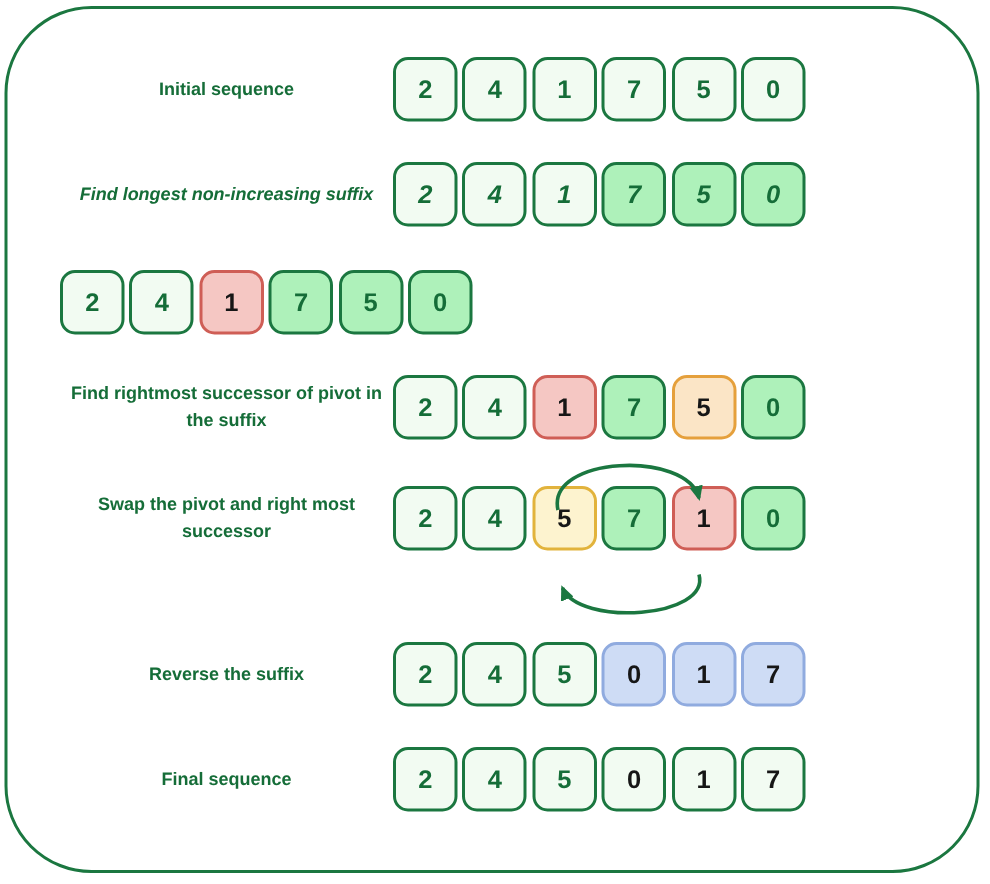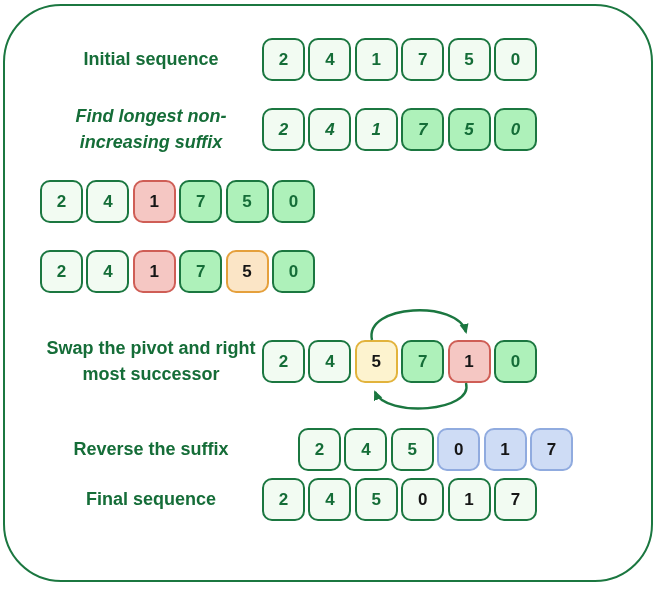--- a/index.html
+++ b/index.html
@@ -38,21 +38,21 @@
     left:40px;
     display:flex;
     align-items:center;
     height:43px;
   }
   .step-label{
     width:222px;
     text-align:center;
     color:var(--text-green);
     font-weight:bold;
-    font-size:18px;
+    font-size:12px;
     line-height:1.42;
   }
   .cells{
     display:flex;
     gap:3.4px;
     margin-left:0px;
   }
   .cell{
     width:43px;height:43px;
     box-sizing:border-box;
@@ -110,52 +110,53 @@
       <div class="cells">
         <div class="cell light">2</div>
         <div class="cell light">4</div>
         <div class="cell red">1</div>
         <div class="cell green">7</div>
         <div class="cell green">5</div>
         <div class="cell green">0</div>
       </div>
     </div>
     <div class="step-row" style="top: 250px;">
+      <div class="step-label">Find rightmost successor of pivot in the suffix</div>
       <div class="cells">
         <div class="cell light">2</div>
         <div class="cell light">4</div>
         <div class="cell red">1</div>
         <div class="cell green">7</div>
         <div class="cell orange">5</div>
         <div class="cell green">0</div>
       </div>
     </div>
-    <div class="step-row" style="top: 340px;">
+    <div class="step-row" style="top: 324px;">
       <div class="step-label">Swap the pivot and right most successor</div>
       <div class="cells">
         <div class="cell light">2</div>
         <div class="cell light">4</div>
         <div class="cell yellow">5</div>
         <div class="cell green">7</div>
         <div class="cell red">1</div>
         <div class="cell green">0</div>
       </div>
     </div>
-    <div class="step-row" style="top: 428px; gap: 36px;">
+    <div class="step-row" style="top: 428px;">
       <div class="step-label">Reverse the suffix</div>
       <div class="cells">
         <div class="cell light">2</div>
         <div class="cell light">4</div>
         <div class="cell light">5</div>
         <div class="cell blue">0</div>
         <div class="cell blue">1</div>
         <div class="cell blue">7</div>
       </div>
     </div>
-    <div class="step-row" style="top: 478px; justify-content: flex-end;">
+    <div class="step-row" style="top: 498px; justify-content: flex-end;">
       <div class="step-label">Final sequence</div>
       <div class="cells">
         <div class="cell light">2</div>
         <div class="cell light">4</div>
         <div class="cell light">5</div>
         <div class="cell lightdark">0</div>
         <div class="cell lightdark">1</div>
         <div class="cell lightdark">7</div>
       </div>
     </div>

